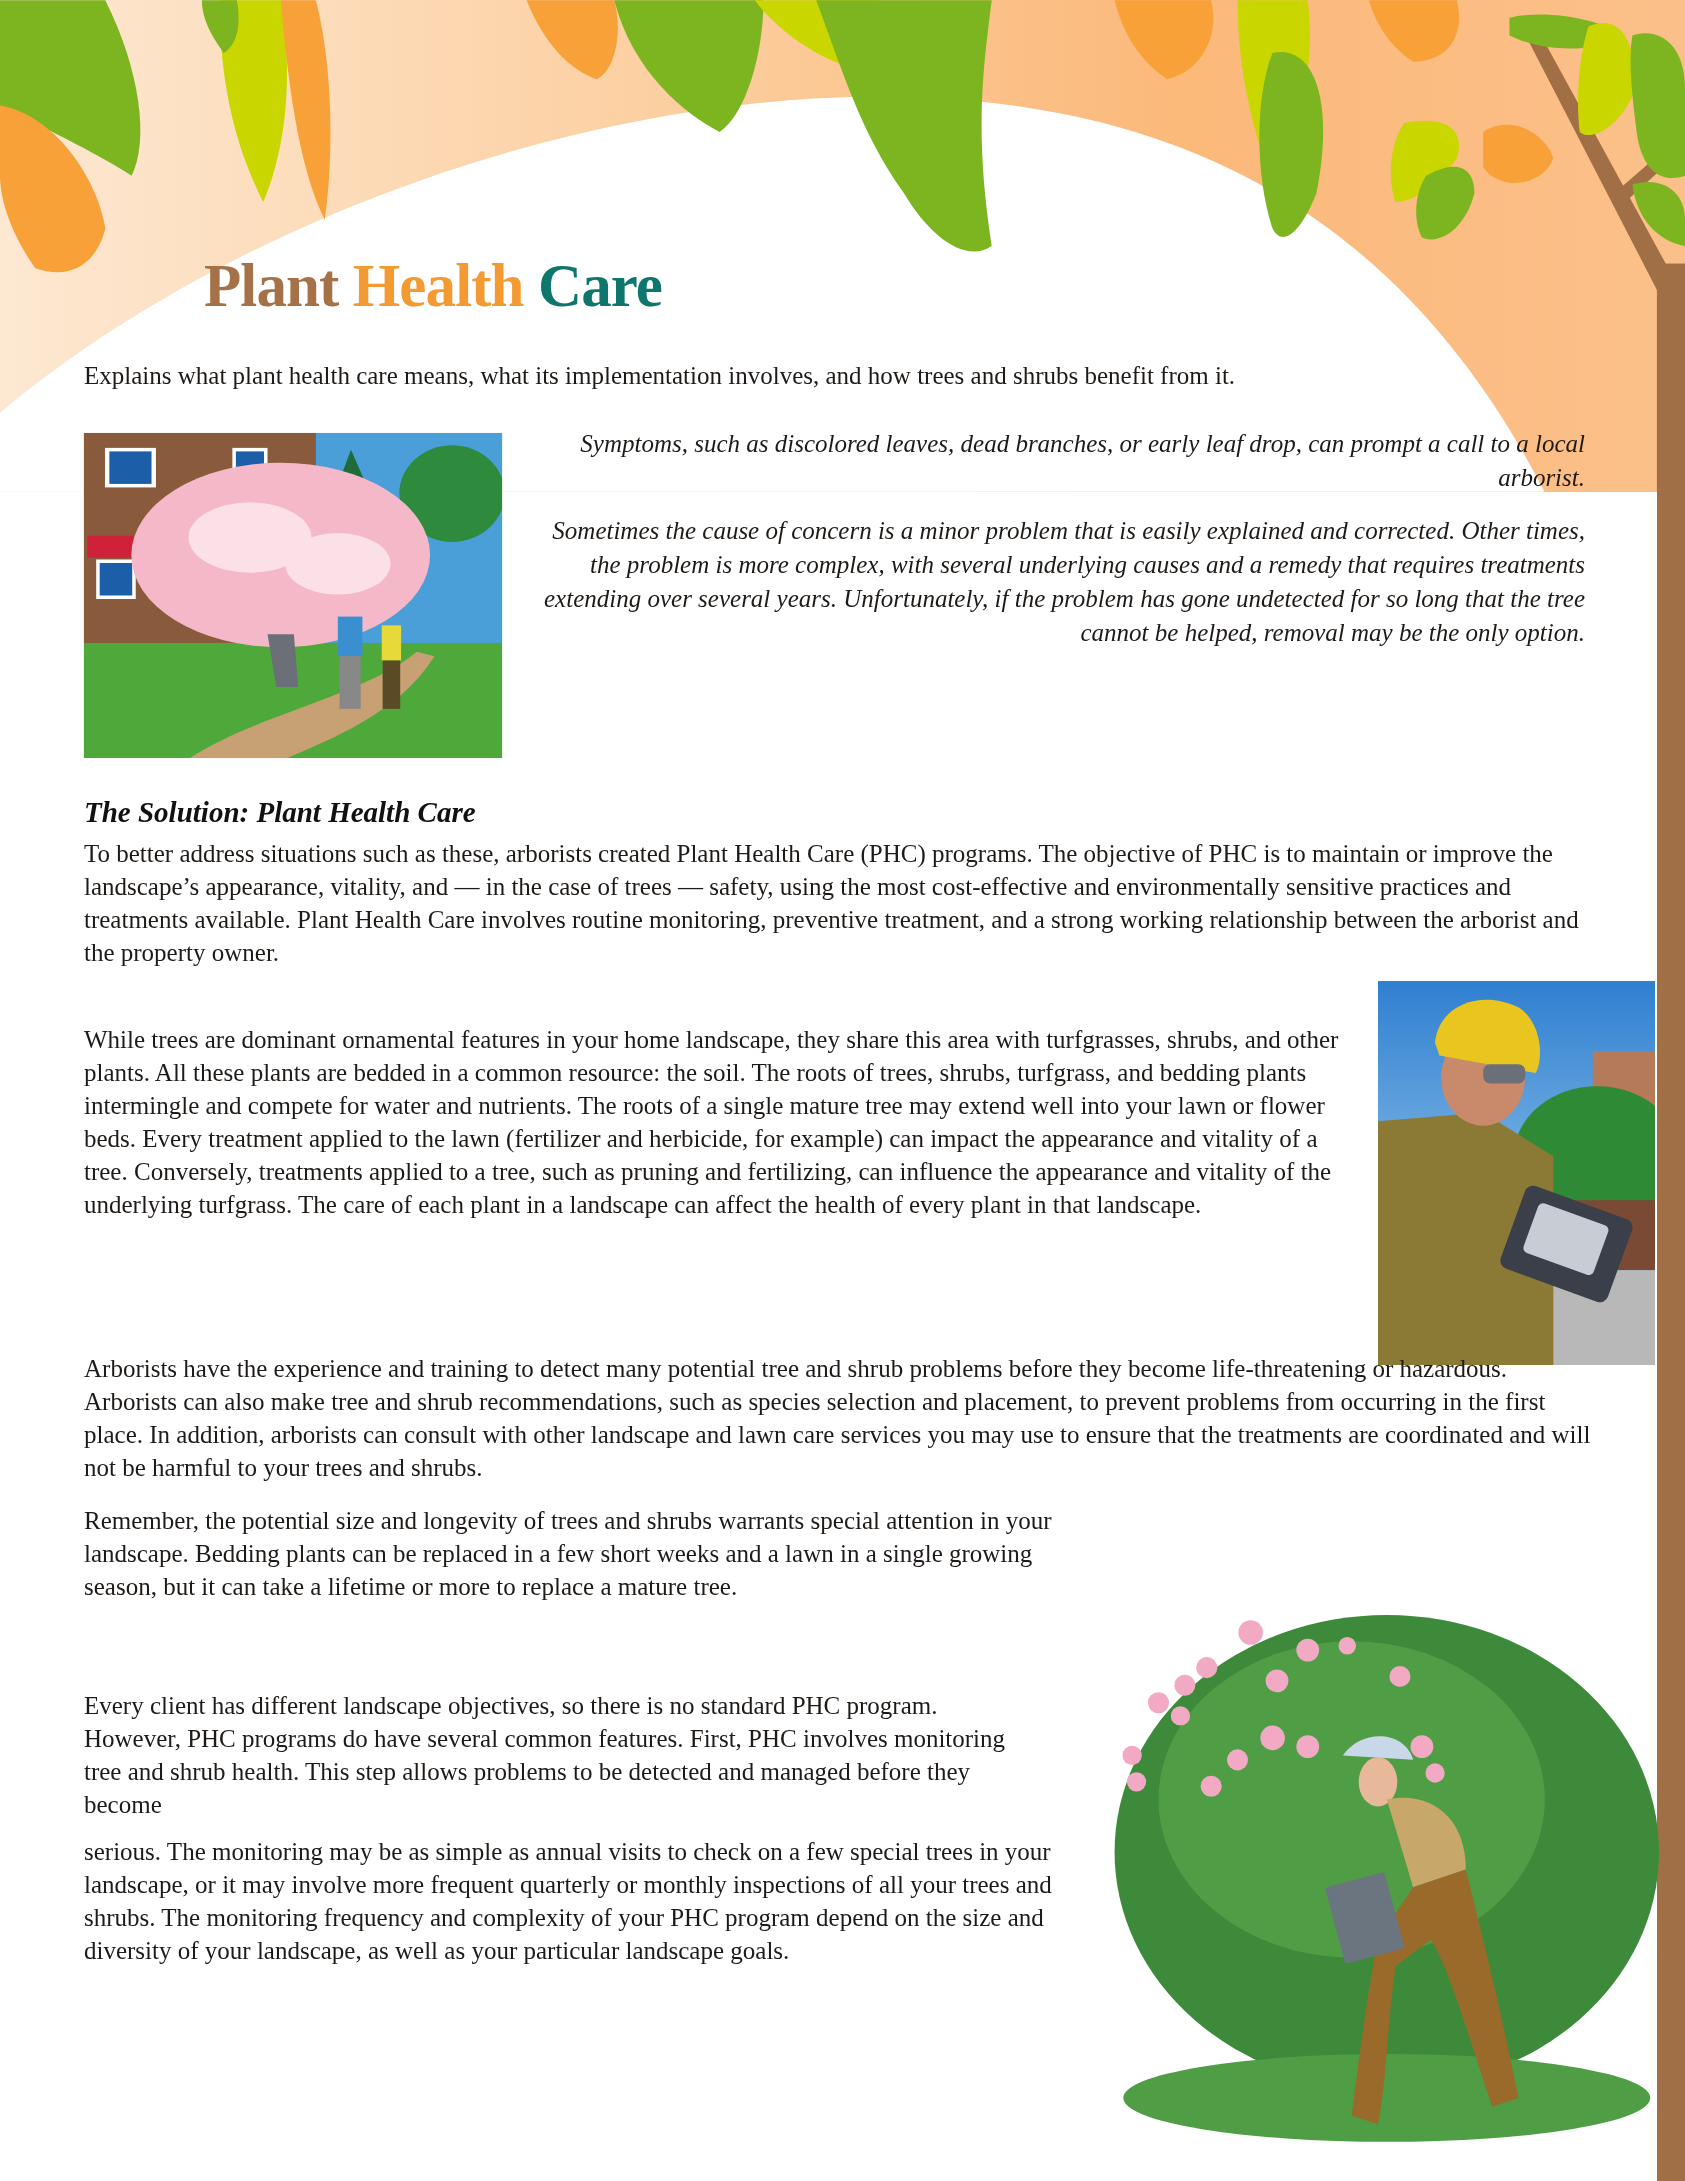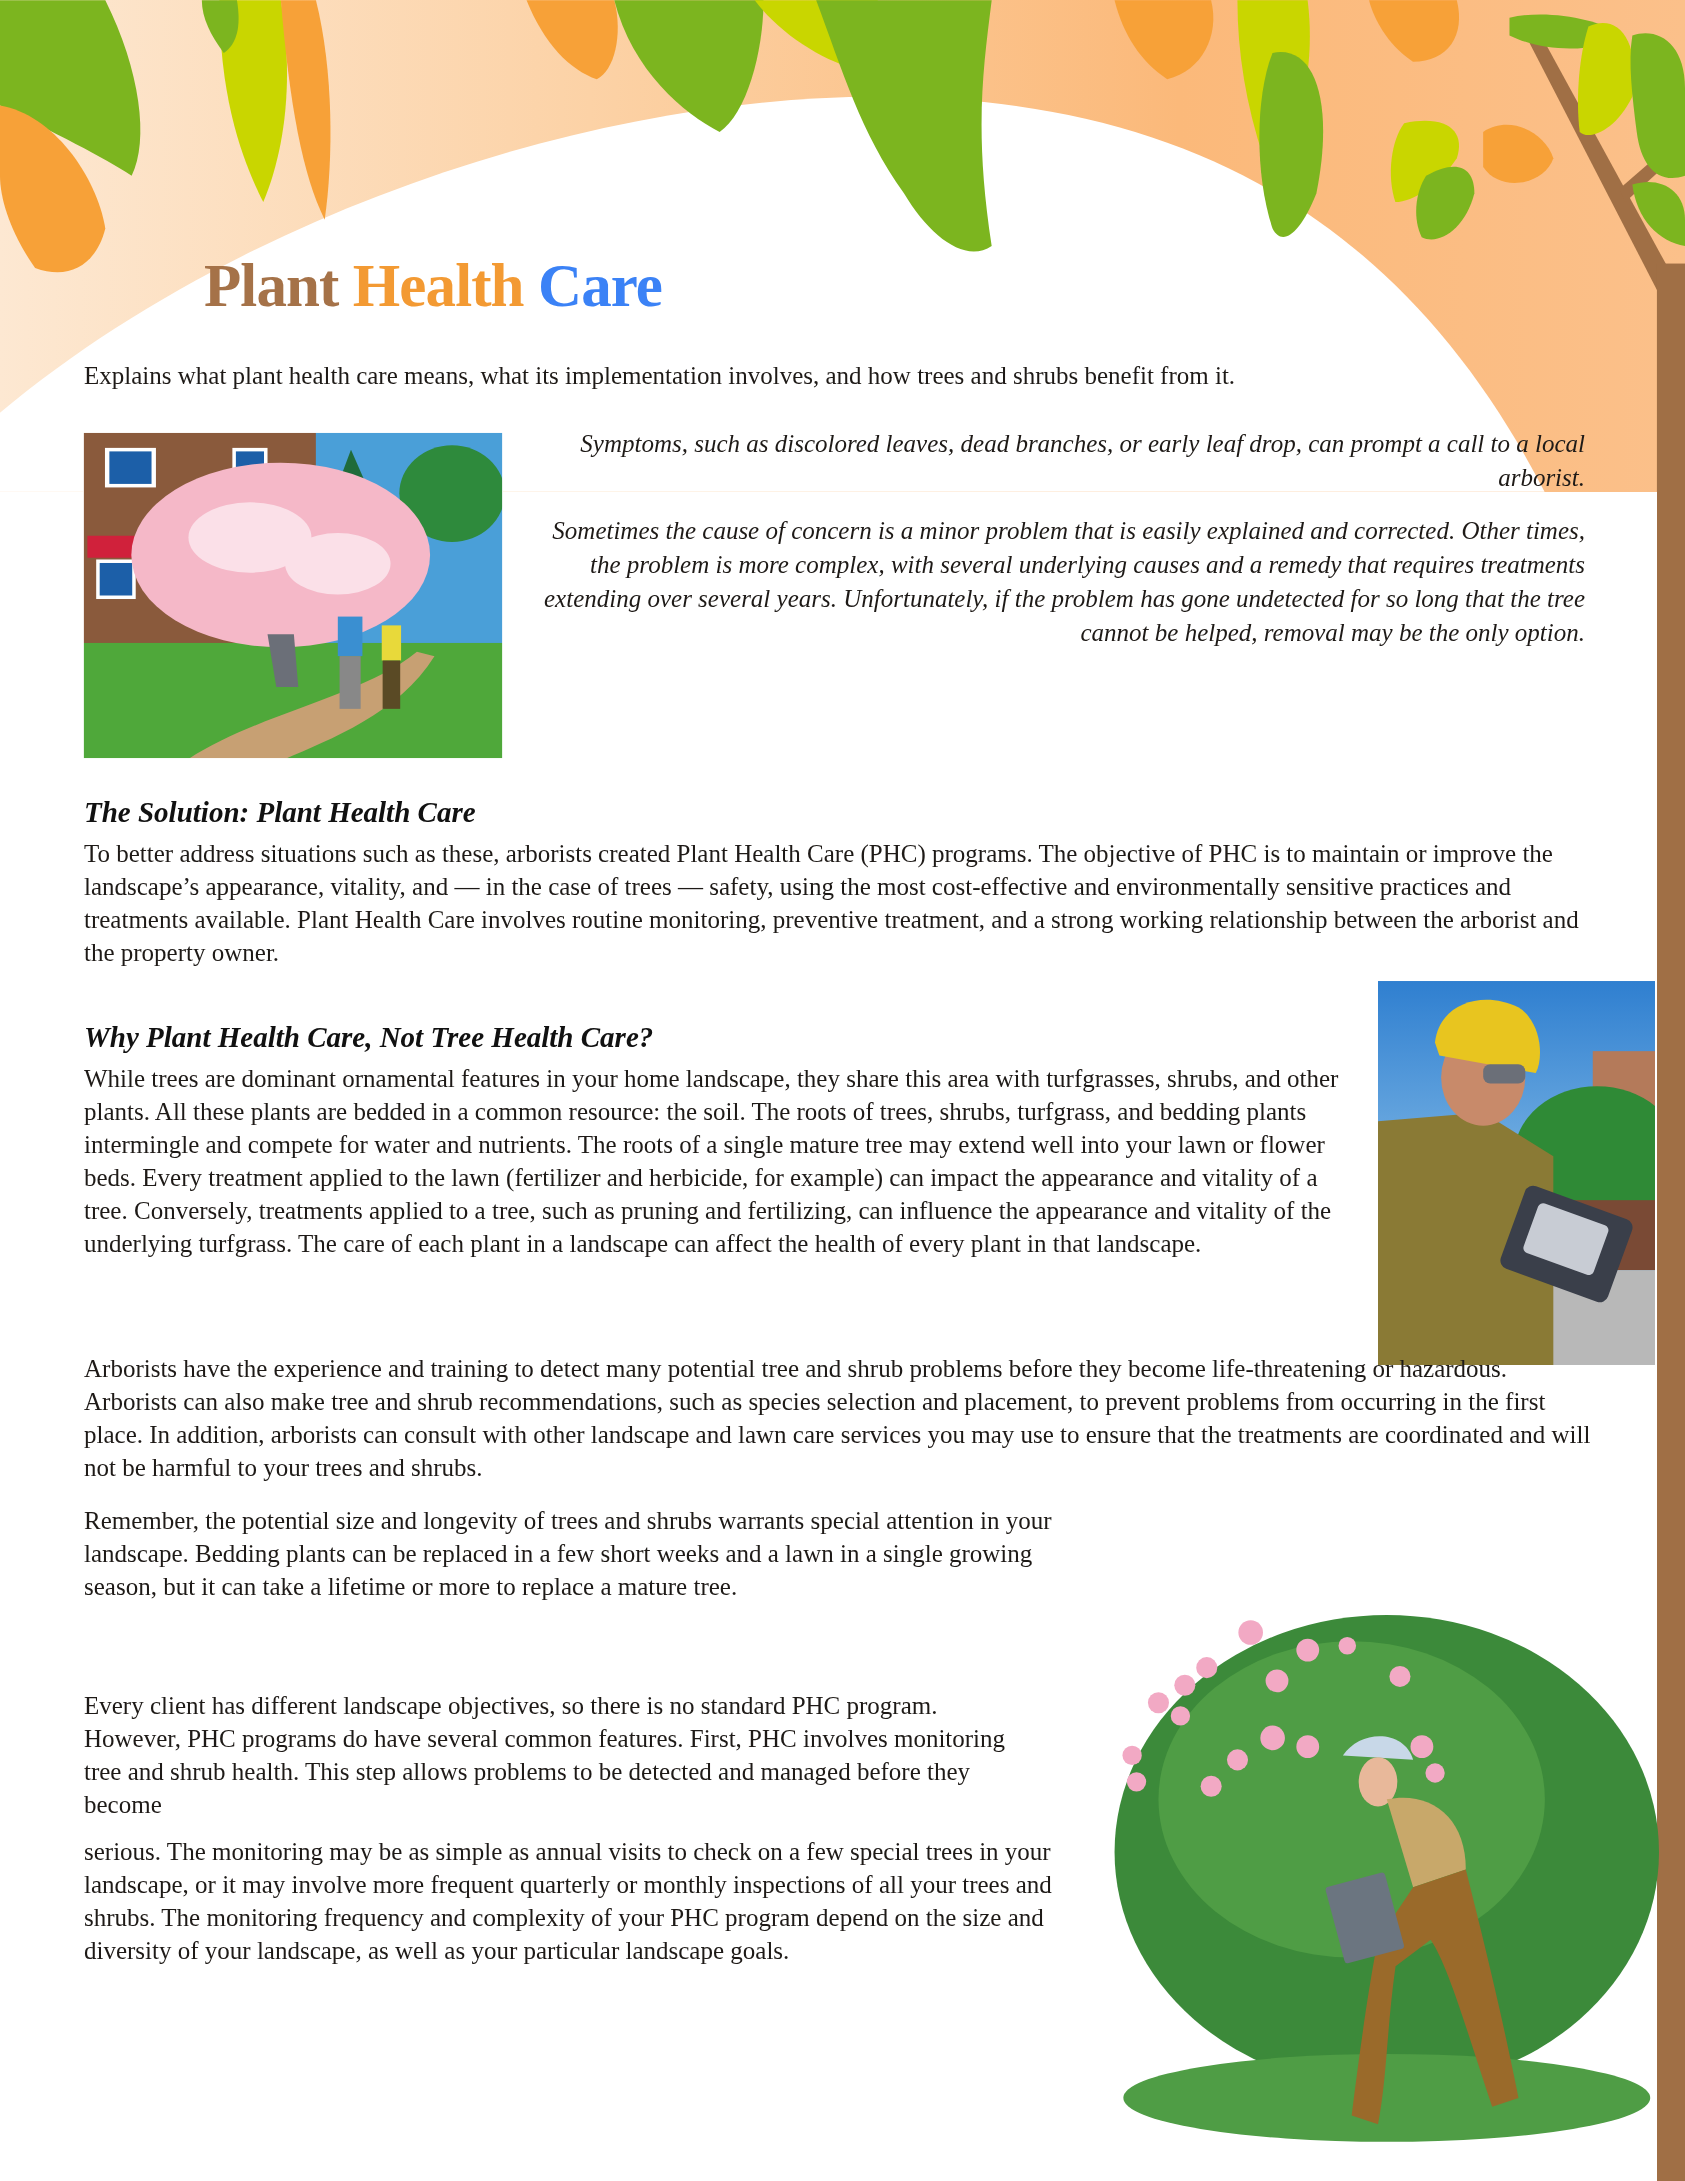--- a/index.html
+++ b/index.html
@@ -19,21 +19,21 @@
       position: absolute; left: 1657px; top: 369px; width: 28px; height: 1813px;
       background: #a06f45;
     }
     .title {
       position: absolute; left: 204px; top: 255px; margin: 0;
       font-family: "Liberation Serif", "DejaVu Serif", serif;
       font-weight: bold; font-size: 61px; letter-spacing: -0.9px; line-height: 1;
     }
     .title .w1 { color: #a57248; }
     .title .w2 { color: #f39a33; }
-    .title .w3 { color: #3b82f6; }
+    .title .w3 { color: #0f766e; }
     .intro {
       position: absolute; left: 84px; top: 358px; margin: 0;
       font-size: 25px; line-height: 35px; color: #1e1a17;
     }
     .lede {
       position: absolute; left: 536px; top: 427px; width: 1049px; text-align: right;
     }
     .lede p {
       margin: 0 0 19.3px 0; font-style: italic; font-size: 25px; line-height: 34px;
       color: #1e1a17;
@@ -148,21 +148,20 @@
     <path d="M0,160 L120,150 L200,200 L200,438 L0,438 Z" fill="#8a7a35"></path>
     <ellipse cx="120" cy="110" rx="48" ry="55" fill="#c88a6a"></ellipse>
     <path d="M65,70 C70,25 120,10 160,30 C185,45 190,85 180,105 L70,85 Z" fill="#e8c51f"></path>
     <rect x="120" y="95" width="48" height="22" rx="8" fill="#6b6f78"></rect>
     <rect x="150" y="250" width="130" height="100" rx="10" transform="rotate(20 215 300)" fill="#3a3f4a"></rect>
     <rect x="170" y="265" width="85" height="60" rx="6" transform="rotate(20 215 300)" fill="#c8ccd4"></rect>
   </svg>
 </div>
 
 <div class="section" style="top:1018px; width:1282px;">
-  <h2>Why Plant Health Care, Not Tree Health Care?</h2>
   <p>While trees are dominant ornamental features in your home landscape, they share this area with turfgrasses, shrubs, and other plants. All these plants are bedded in a common resource: the soil. The roots of trees, shrubs, turfgrass, and bedding plants intermingle and compete for water and nutrients. The roots of a single mature tree may extend well into your lawn or flower beds. Every treatment applied to the lawn (fertilizer and herbicide, for example) can impact the appearance and vitality of a tree. Conversely, treatments applied to a tree, such as pruning and fertilizing, can influence the appearance and vitality of the underlying turfgrass. The care of each plant in a landscape can affect the health of every plant in that landscape.</p>
 </div>
 
 <div class="section" style="top:1347px; width:1519px;">
   <p>Arborists have the experience and training to detect many potential tree and shrub problems before they become life-threatening or hazardous. Arborists can also make tree and shrub recommendations, such as species selection and placement, to prevent problems from occurring in the first place. In addition, arborists can consult with other landscape and lawn care services you may use to ensure that the treatments are coordinated and will not be harmful to your trees and shrubs.</p>
   <p style="width:1009px;">Remember, the potential size and longevity of trees and shrubs warrants special attention in your landscape. Bedding plants can be replaced in a few short weeks and a lawn in a single growing season, but it can take a lifetime or more to replace a mature tree.</p>
 </div>
 
 <div class="illus" style="left:1097px; top:1571px; width:562px; height:606px;">
   <svg width="562" height="606" viewBox="0 0 640 690">

